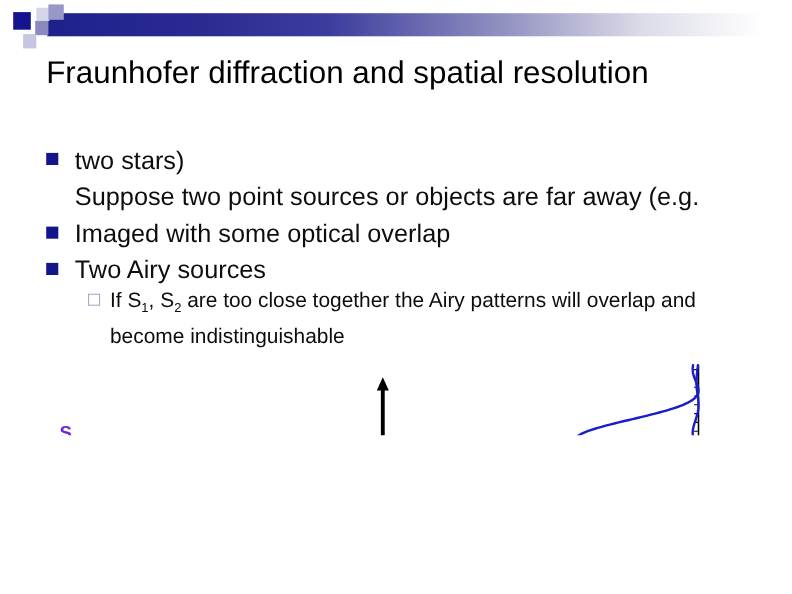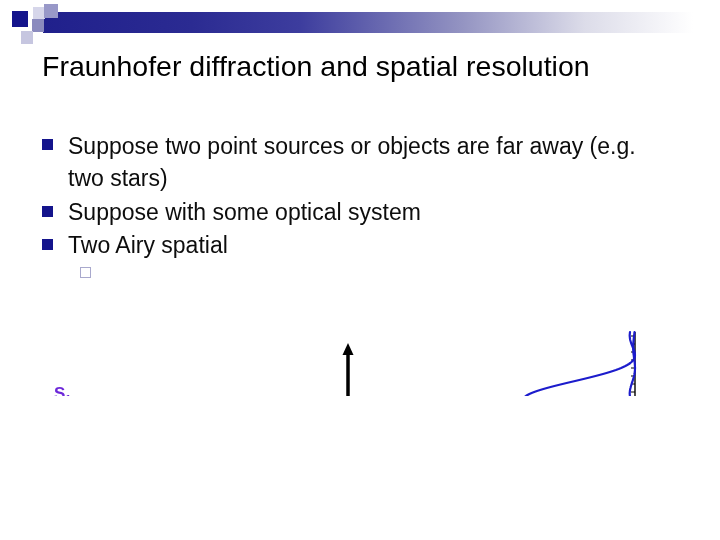--- a/index.html
+++ b/index.html
@@ -35,31 +35,35 @@
       <div class="hsq" style="left: 33px; top: 7px; width: 12px; height: 12px; background: rgb(214, 214, 234);"></div>
       <div class="hsq" style="left: 44px; top: 4px; width: 14px; height: 14px; background: rgb(152, 152, 200);"></div>
       <div class="hsq" style="left: 32px; top: 19px; width: 12px; height: 13px; background: rgb(138, 138, 190);"></div>
       <div class="hsq" style="left: 21px; top: 31px; width: 12px; height: 13px; background: rgb(198, 198, 224);"></div>
     </div>
 
   <div id="title" class="abs">Fraunhofer diffraction and spatial resolution</div>
 
   <div class="abs bullet-sq" style="left:42px;top:139px;"></div>
   <div class="abs b-text" style="left:68px;top:130px;width:615px;">
+    <div>two stars)</div>
     <div>Suppose two point sources or objects are far away (e.g.</div>
-    <div>two stars)</div>
   </div>
 
   <div class="abs bullet-sq" style="left:42px;top:206px;"></div>
-  <div class="abs b-text" style="left:68px;top:196px;width:615px;">Suppose with some optical system</div>
+  <div class="abs b-text" style="left:68px;top:196px;width:615px;">Imaged with some optical overlap</div>
 
   <div class="abs bullet-sq" style="left:42px;top:239px;"></div>
-  <div class="abs b-text" style="left:68px;top:229px;width:615px;">Two Airy spatial</div>
+  <div class="abs b-text" style="left:68px;top:229px;width:615px;">Two Airy sources</div>
 
   <div class="abs sub-sq" style="left:80px;top:267px;"></div>
+  <div class="abs sub-text" style="left:100px;top:261px;width:600px;">
+    <div><span>If S</span><sub>1</sub><span>, S</span><sub>2</sub><span> are too close together the Airy patterns will overlap and</span></div>
+    <div>become indistinguishable</div>
+  </div>
 
   <div class="abs src-label" style="left:54px;top:384px;"><span>S</span><sub>1</sub></div>
   <div class="abs src-label" style="left:59px;top:426px;margin-left:13px;"><span>S</span><sub>2</sub></div>
   <div id="phi-label" class="abs">φ</div>
 
   <svg id="diagram-svg" class="abs" width="720" height="540">
       <line x1="88" y1="430.5" x2="662" y2="430.5" stroke="#b2b2b2" stroke-width="1" stroke-dasharray="2,2"></line>
       <line x1="86" y1="402" x2="633" y2="459" stroke="#1a1a1a" stroke-width="1.3" stroke-dasharray="5,3"></line>
       <line x1="89" y1="454" x2="633" y2="399" stroke="#1a1a1a" stroke-width="1.3" stroke-dasharray="5,3"></line>
       <circle cx="86" cy="403" r="4" fill="#8c8cc8"></circle>

